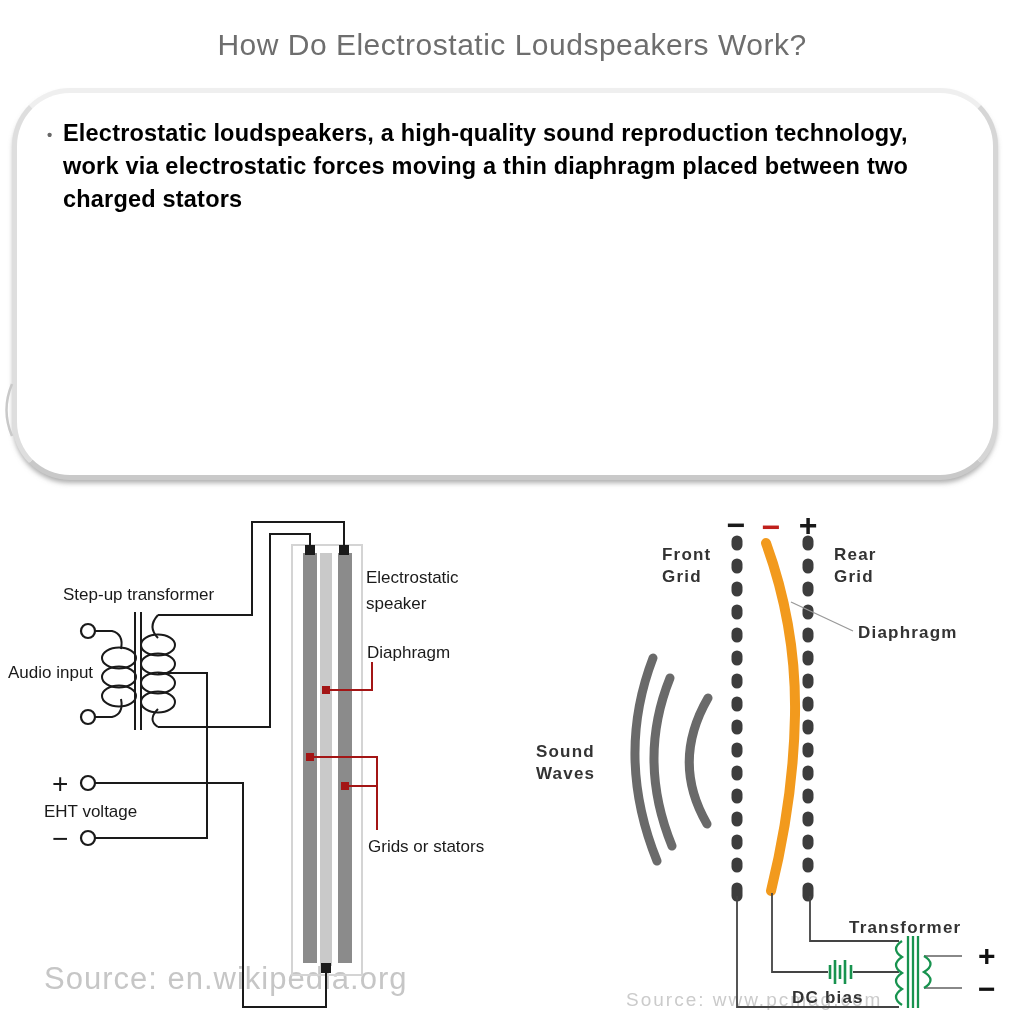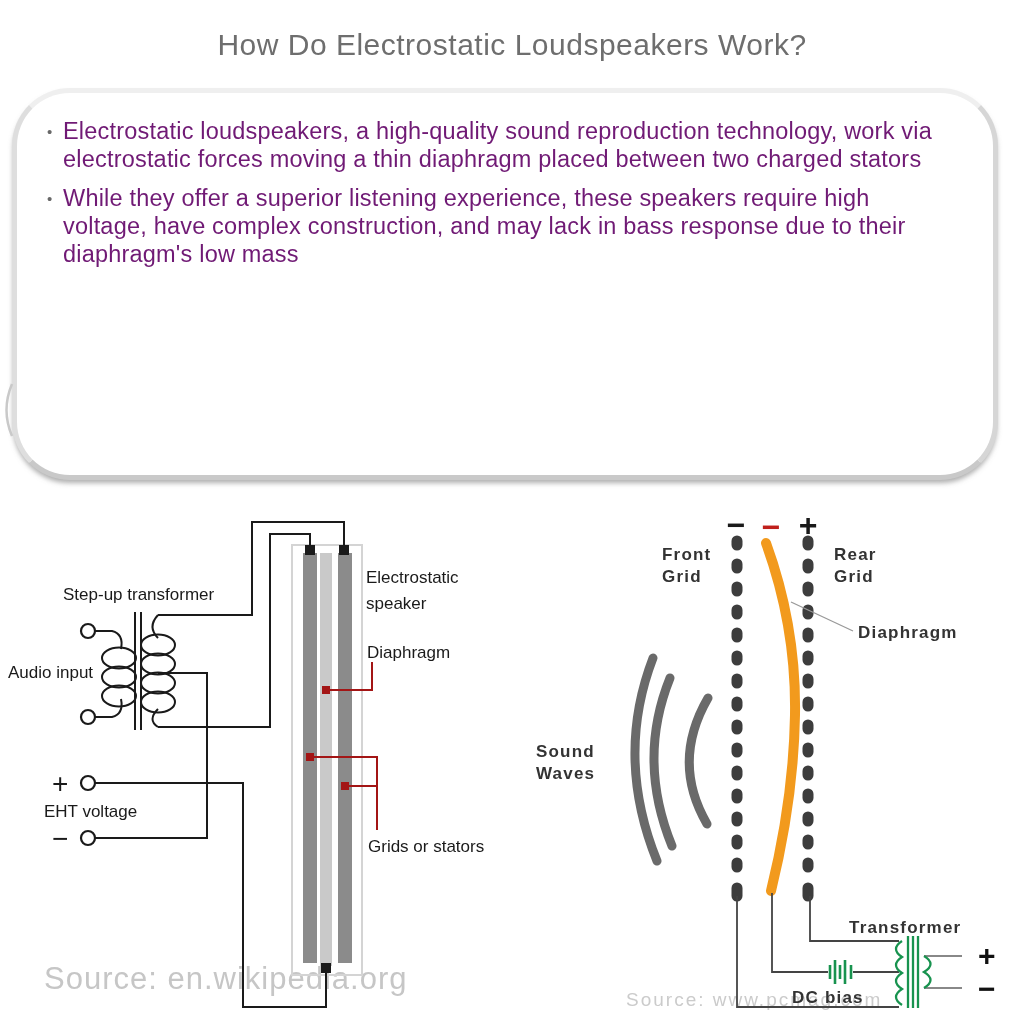--- a/index.html
+++ b/index.html
@@ -10,41 +10,40 @@
   }
   .info-box{
     position:absolute;left:12px;top:88px;width:986px;height:392px;
     border:5px solid #c9c9c9;border-top-color:#efefef;border-left-color:#dedede;border-right-color:#d6d6d6;
     border-radius:58px;box-sizing:border-box;background:#ffffff;
     box-shadow:0 4px 5px -1px rgba(110,110,110,.55);
   }
   .bullets{list-style:none;margin:0;padding:24px 40px 0 30px;}
   .bullets li{
     position:relative;padding-left:16px;margin-bottom:11px;
-    font-size:23.5px;line-height:28px;color:#701a75;font-weight:400;letter-spacing:.2px;
+    font-size:23.5px;line-height:33px;color:#000000;font-weight:700;letter-spacing:.2px;
   }
   .bullets li::before{
     content:"•";position:absolute;left:0;top:1px;font-size:15px;color:#686868;
   }
   .svg-left{position:absolute;left:0;top:510px;}
   .svg-right{position:absolute;left:512px;top:510px;}
   .deco-arc{position:absolute;left:0;top:378px;}
   svg text{font-family:"Liberation Sans",sans-serif;}
   .diagram-label{font-size:17px;fill:#1a1a1a;}
   .bold-label{font-size:17px;font-weight:bold;fill:#333333;letter-spacing:1.2px;}
 </style>
 </head>
 <body>
 
 <div class="page-title">How Do Electrostatic Loudspeakers Work?</div>
 
 <div class="info-box">
   <ul class="bullets">
     <li><span>Electrostatic loudspeakers, a high-quality sound reproduction technology, work via electrostatic forces moving a thin diaphragm placed between two charged stators</span></li>
-    <li><span>While they offer a superior listening experience, these speakers require high voltage, have complex construction, and may lack in bass response due to their diaphragm's low mass</span></li>
   </ul>
 </div>
 
 <svg class="deco-arc" width="16" height="64" viewBox="0 0 16 64">
   <path d="M12,6 Q1,32 12,58" stroke="#c9c9c9" stroke-width="2.5" fill="none"></path>
 </svg>
 
 <svg class="svg-left" width="512" height="514" viewBox="0 510 512 514">
 
   <text x="44" y="989" font-size="31" fill="#c6c6c6" letter-spacing="1">Source: en.wikipedia.org</text>

